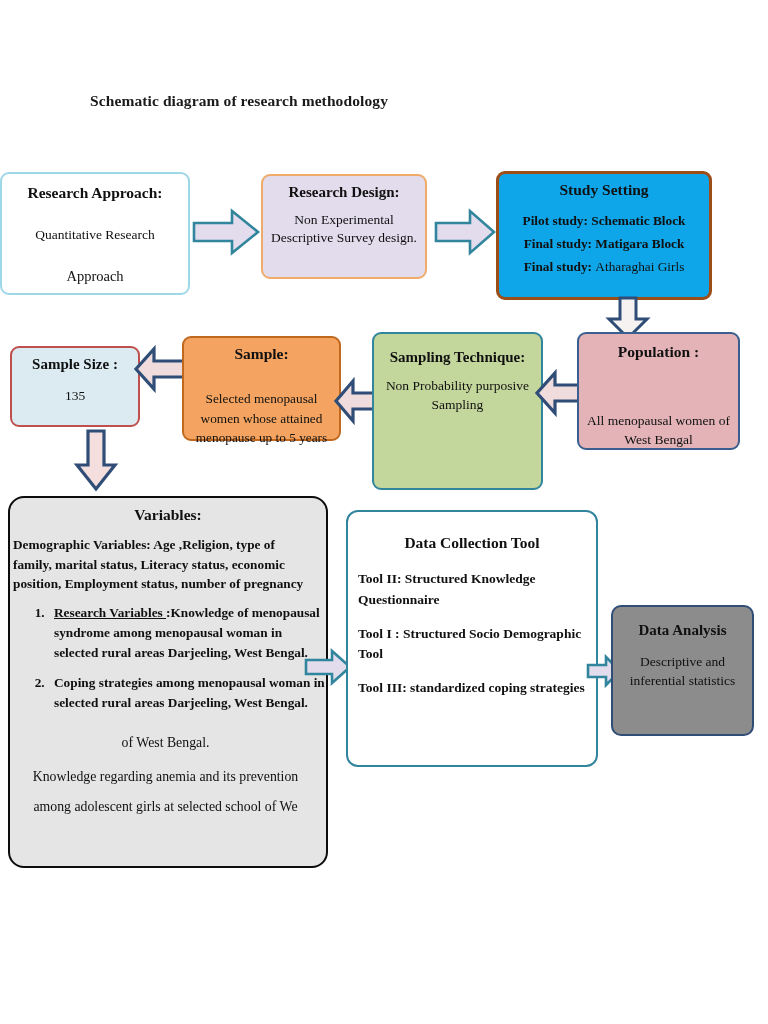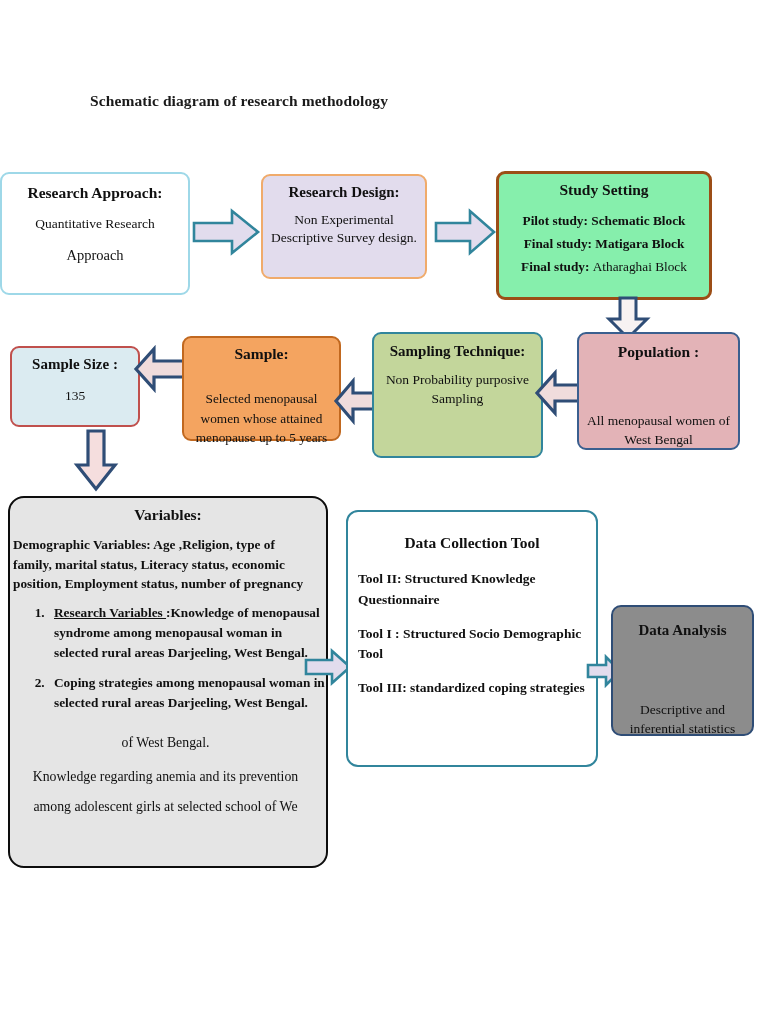--- a/index.html
+++ b/index.html
@@ -45,41 +45,41 @@
     font-size: 13.5px;
     line-height: 1.42;
   }
 
   
   #box-research-approach {
     left: 0px; top: 172px; width: 190px; height: 123px;
     background: #ffffff;
     border: 2px solid #9ed8e8;
     align-items: center;
-    justify-content: flex-start;
+    justify-content: space-between;
     padding: 9px 6px 6px 6px;
   }
   #box-research-approach .hd { font-size: 15.5px; margin-bottom: 12px; }
   #box-research-approach .bd { font-size: 13.5px; }
   #box-research-approach .bd2 { font-size: 14.5px; margin-top: 11px; }
 
   #box-research-design {
     left: 261px; top: 174px; width: 166px; height: 105px;
     background: #e2dced;
     border: 2px solid #f0ab6b;
     align-items: center;
     justify-content: flex-start;
     padding: 7px 8px 4px 8px;
   }
   #box-research-design .hd { font-size: 15px; margin-bottom: 9px; }
   #box-research-design .bd { font-size: 13.5px; line-height: 1.38; }
 
   #box-study-setting {
     left: 496px; top: 171px; width: 216px; height: 129px;
-    background: #86efac;
+    background: #0ea5e9;
     border: 3px solid #9c4e16;
     align-items: center;
     justify-content: flex-start;
     padding: 6px 4px 4px 4px;
   }
   #box-study-setting .hd { font-size: 15.5px; margin-bottom: 7px; }
   #box-study-setting .ln {
     font-size: 13.3px; font-weight: bold; margin-top: 7px; white-space: nowrap;
   }
   #box-study-setting .ln .reg { font-weight: normal; }
@@ -100,26 +100,26 @@
     background: #f4a460;
     border: 2px solid #c1681f;
     align-items: center;
     justify-content: flex-start;
     padding: 6px 5px 4px 5px;
   }
   #box-sample .hd { font-size: 15.5px; margin-bottom: 26px; }
   #box-sample .bd { font-size: 13.3px; line-height: 1.46; }
 
   #box-sampling-technique {
-    left: 372px; top: 332px; width: 171px; height: 126px;
+    left: 372px; top: 332px; width: 171px; height: 158px;
     background: #c3d69b;
     border: 2.5px solid #31859c;
     align-items: center;
     justify-content: flex-start;
-    padding: 8px 5px 4px 5px;
+    padding: 14px 5px 4px 5px;
   }
   #box-sampling-technique .hd { font-size: 15px; margin-bottom: 10px; }
   #box-sampling-technique .bd { font-size: 13.5px; line-height: 1.4; }
 
   #box-population {
     left: 577px; top: 332px; width: 163px; height: 118px;
     background: #e3b3b7;
     border: 2.5px solid #3a5f8f;
     align-items: center;
     justify-content: flex-start;
@@ -196,21 +196,21 @@
   #box-data-analysis {
     left: 611px; top: 605px; width: 143px; height: 131px;
     background: #8c8c8c;
     border: 2.5px solid #2f4d76;
     border-radius: 10px;
     align-items: center;
     justify-content: flex-start;
     padding: 14px 6px 6px 6px;
   }
   #box-data-analysis .hd { font-size: 15px; margin-bottom: 12px; }
-  #box-data-analysis .bd { font-size: 13.5px; line-height: 1.42; margin-top: 48px; }
+  #box-data-analysis .bd { font-size: 13.5px; line-height: 1.42; }
 
   
   .arrow { position: absolute; }
   .arrow svg { display: block; width: 100%; height: 100%; overflow: visible; }
 
   #arrow-approach-to-design { left: 192px; top: 207px; width: 68px; height: 50px; }
   #arrow-design-to-setting  { left: 434px; top: 207px; width: 62px; height: 50px; }
   #arrow-setting-to-population { left: 606px; top: 297px; width: 44px; height: 42px; }
   #arrow-population-to-sampling { left: 535px; top: 370px; width: 48px; height: 46px; }
   #arrow-sampling-to-sample { left: 334px; top: 378px; width: 46px; height: 46px; }
@@ -254,21 +254,21 @@
     <div class="ln">
       <span>Pilot study:</span>
       <span>Schematic Block</span>
     </div>
     <div class="ln">
       <span>Final study:</span>
       <span>Matigara Block</span>
     </div>
     <div class="ln">
       <span>Final study:</span>
-      <span class="reg">Atharaghai Block</span>
+      <span class="reg">Atharaghai Girls</span>
     </div>
   </div>
 
   <div class="arrow" id="arrow-setting-to-population">
     <svg viewBox="0 0 44 42" preserveAspectRatio="none">
       <polygon points="14,1 30,1 30,22 41,22 22,41 3,22 14,22" fill="#f7f2f2" stroke="#2f4d76" stroke-width="3" stroke-linejoin="miter"></polygon>
     </svg>
   </div>
 
   <div class="box" id="box-sample-size">

